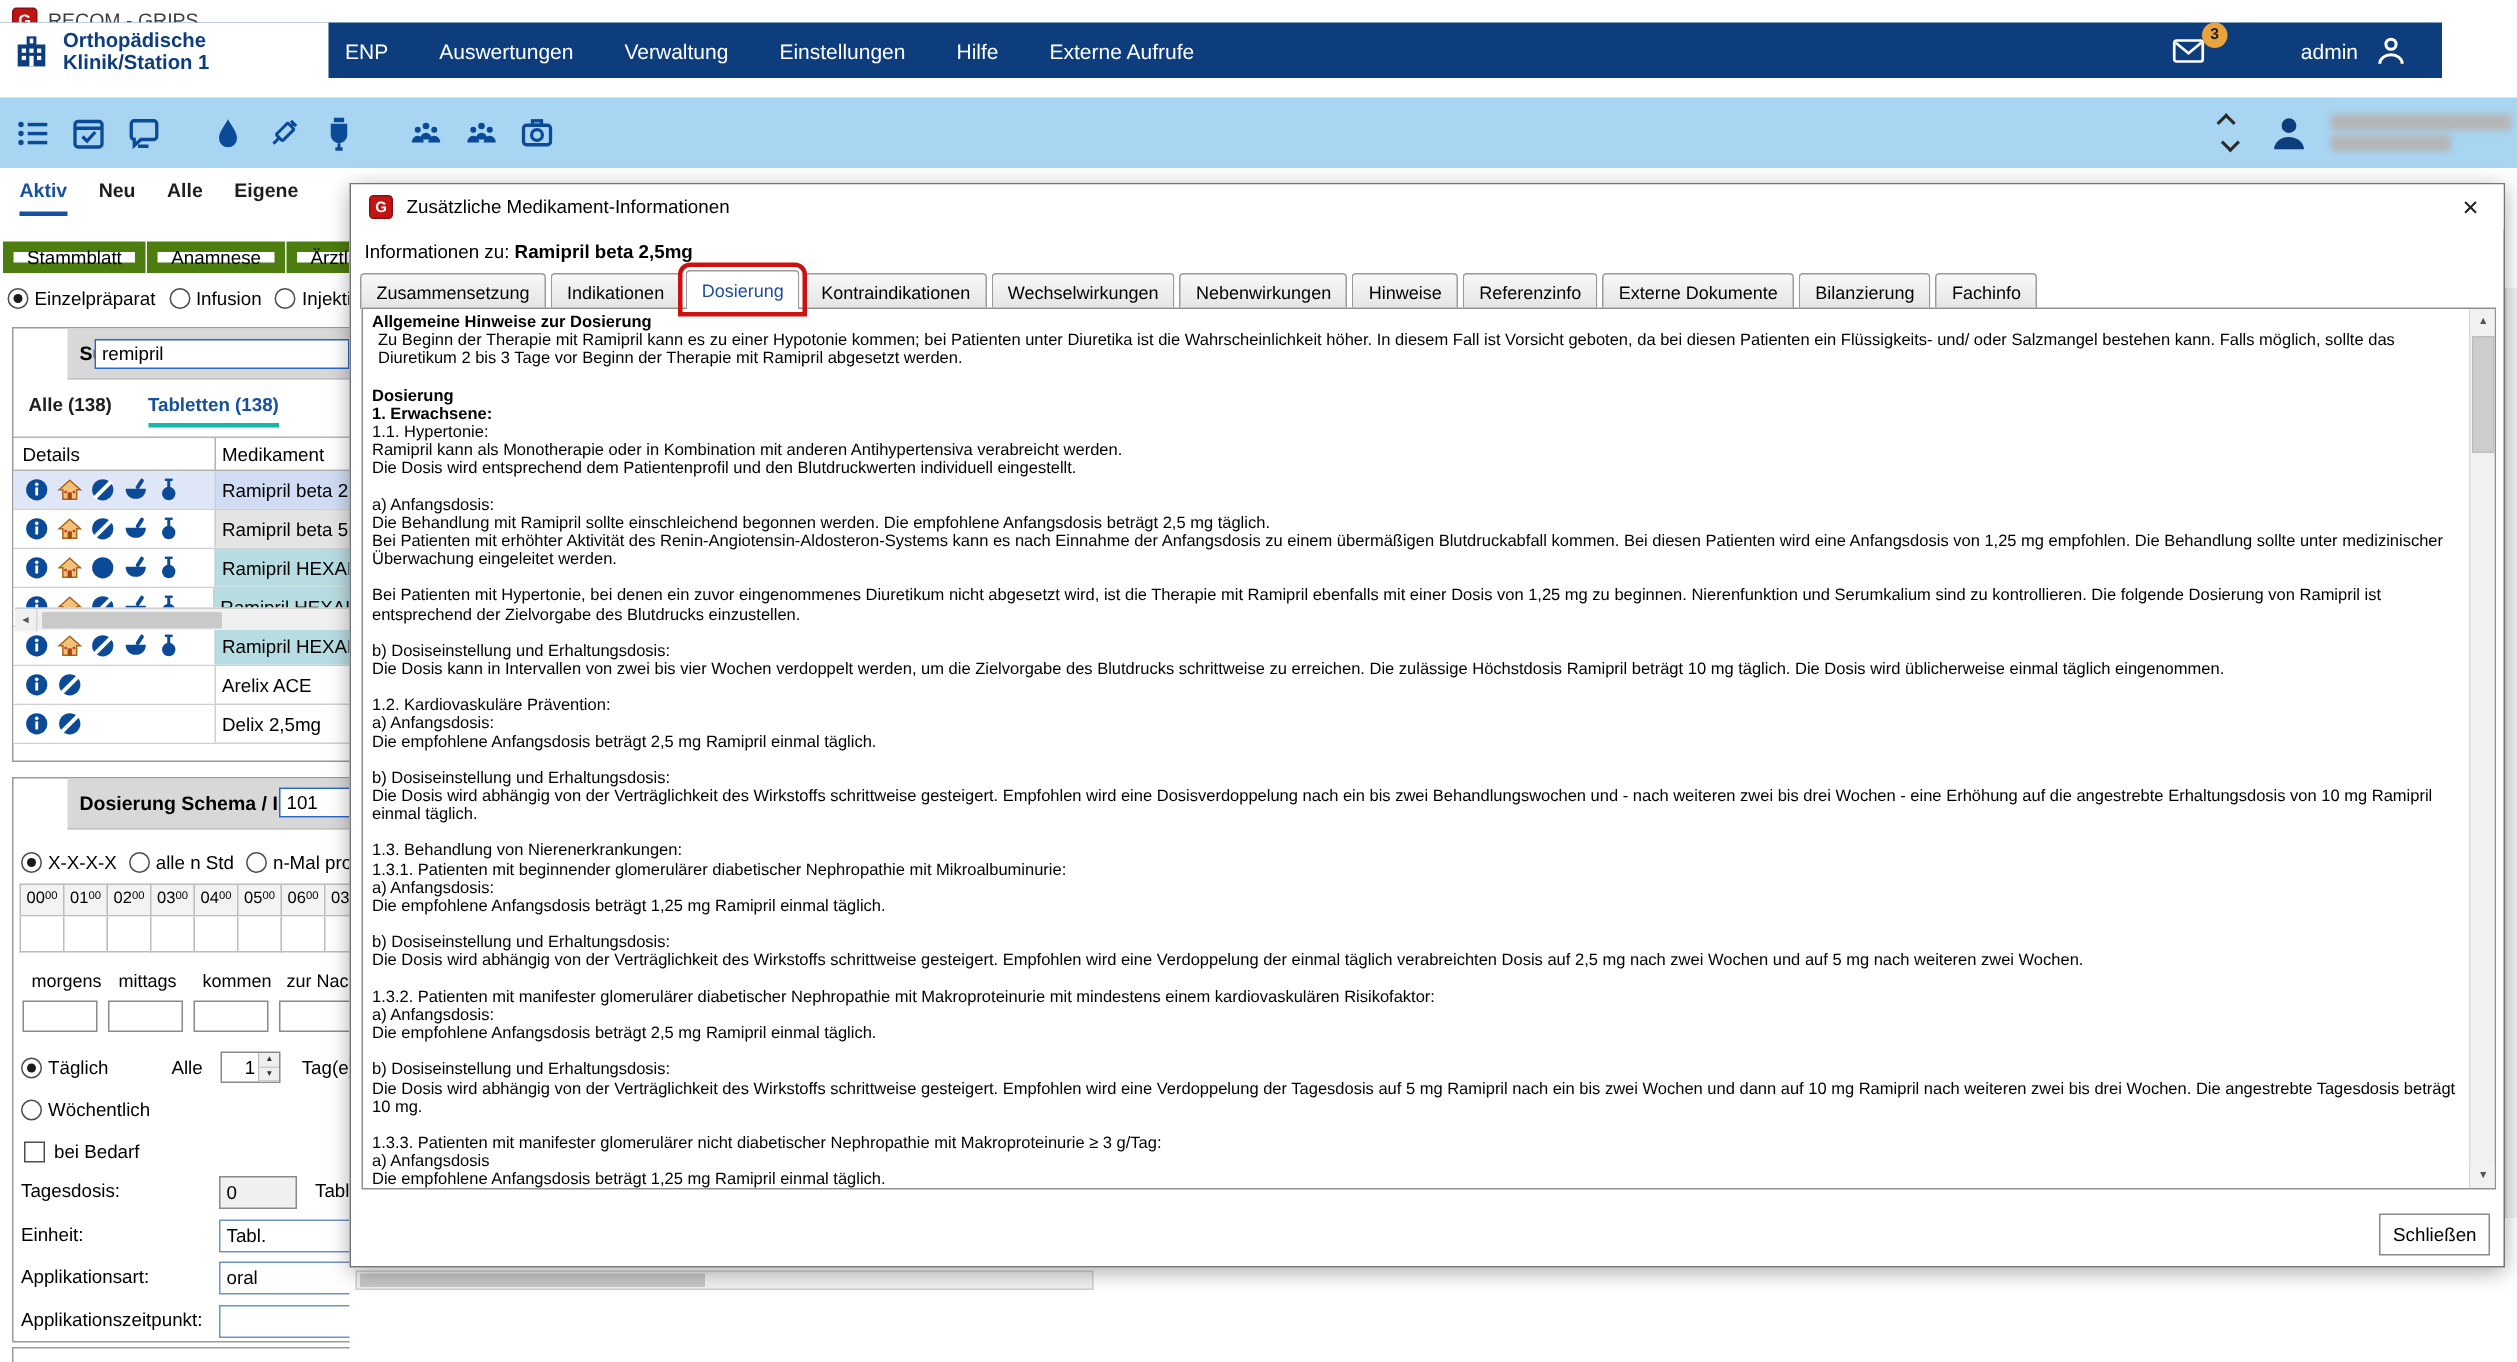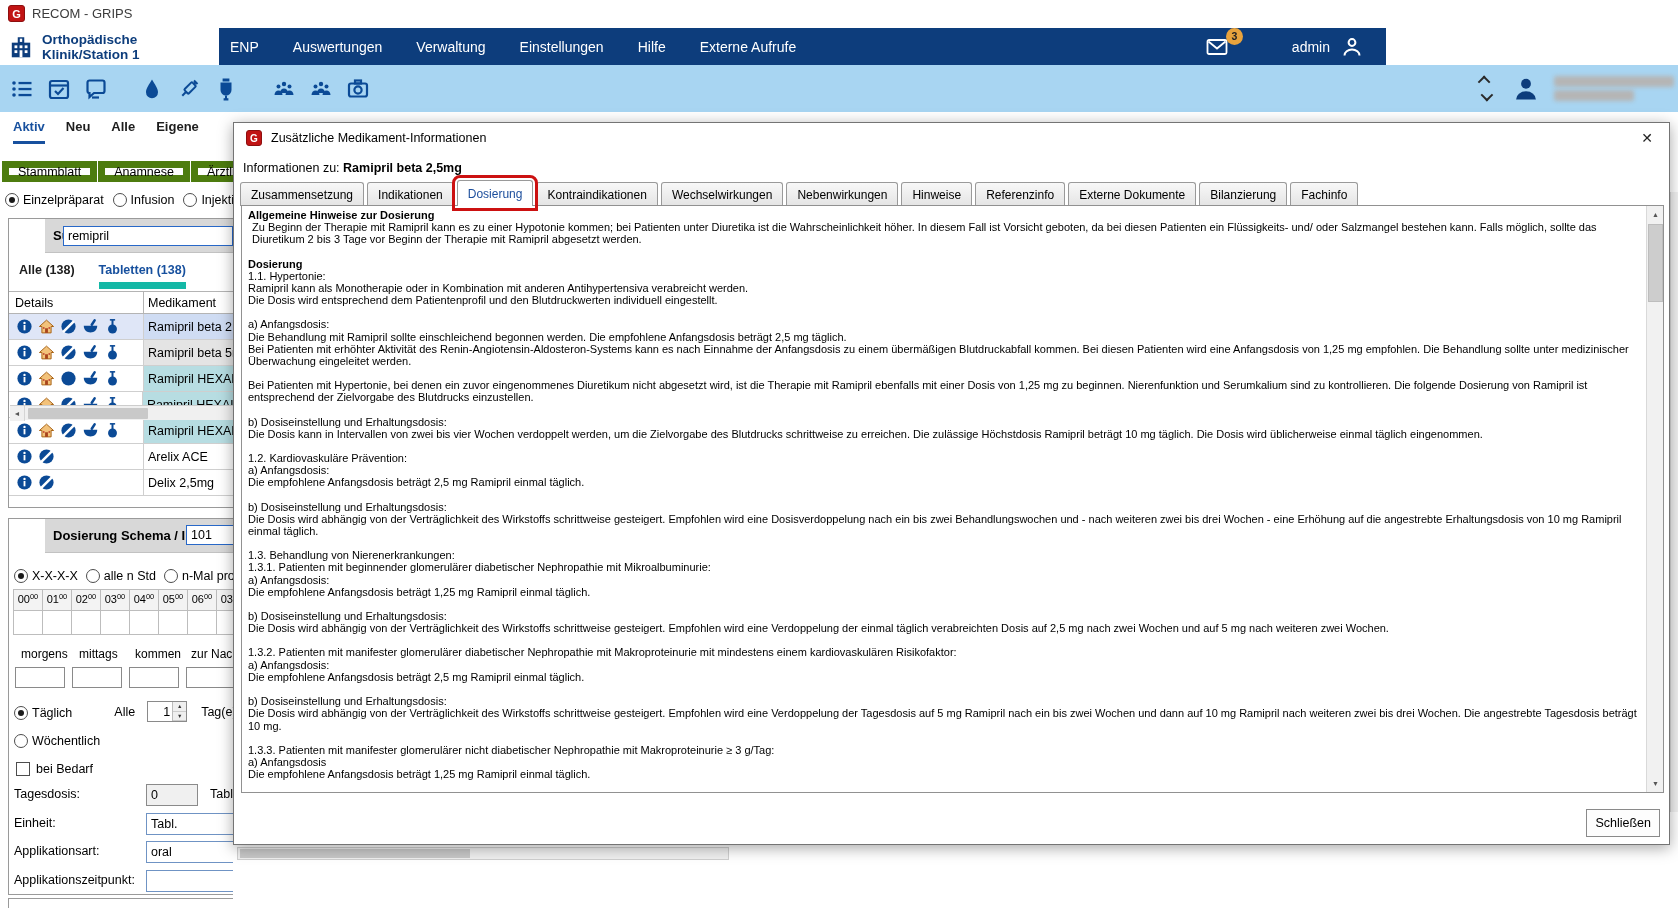--- a/index.html
+++ b/index.html
@@ -8,21 +8,21 @@
   .screen { position:relative; width:1678px; height:908px; background:#fff; }
 
   
   .titlebar { position:absolute; left:0; top:0; width:1678px; height:28px; background:#fff; }
   .applogo { position:absolute; left:8px; top:5px; width:17px; height:17px; background:#c11414;
              border:1px solid #8d0f0f; border-radius:3px; color:#fff; font-weight:bold; font-size:11px;
              display:flex; align-items:center; justify-content:center; }
   .wintitle { position:absolute; left:32px; top:6px; font-size:13px; color:#3c3c3c; }
 
   
-  .navbar { position:absolute; left:0; top:28px; width:1386px; height:37px; background:#0d3d7c; }
+  .navbar { position:absolute; left:0; top:15px; width:1628px; height:37px; background:#0d3d7c; }
   .station { position:absolute; left:0; top:0; height:37px; width:219px; background:#fff;
              display:flex; align-items:center; gap:8px; padding-left:8px; }
   .station-label { color:#0d3d7c; font-weight:bold; font-size:13.5px; }
   .navitems { position:absolute; left:230px; top:0; height:37px; display:flex; align-items:center; gap:34px; }
   .navitem { color:#fff; font-size:14px; cursor:default; }
   .nav-right { position:absolute; right:22px; top:0; height:37px; display:flex; align-items:center; gap:58px; }
   .mailwrap { position:relative; width:30px; height:24px; }
   .badge { position:absolute; right:-9px; top:-7px; min-width:17px; height:17px; background:#e8a33d;
            border-radius:50%; color:#222; font-size:10.5px; font-weight:bold;
            display:flex; align-items:center; justify-content:center; }
@@ -65,21 +65,21 @@
   .groupbox { position:absolute; left:8px; width:260px; border:1px solid #9a9a9a; background:#fff;padding-left:36px; }
   .search-box { top:106px; height:290px; }
   .gb-head { height:34px; background:#d8d8d8; border-bottom:1px solid #c2c2c2;
              display:flex; align-items:center; }
   .gb-head .lbl { font-size:13px; font-weight:bold; margin-left:8px; white-space:nowrap; }
   input.tx { border:1px solid #2868c8; height:20px; font-size:12.5px; padding:0 4px;
              font-family:"Liberation Sans", sans-serif; background:#fff; }
   .search-input { position:absolute; left:54px; top:7px; width:170px; }
   .result-tabs { position:absolute; left:10px; top:44px; display:flex; gap:24px;justify-content:space-between; }
   .rtab { font-size:12.5px; font-weight:bold; padding-bottom:5px; color:#1d1d1d; }
-  .rtab.active { color:#17509e; border-bottom:7px solid #14b8a6; }
+  .rtab.active { color:#17509e; border-bottom:3px solid #14b8a6; }
   .med-table { position:absolute; left:0px; top:72px; width:259px; height:208px; border-top:1px solid #b4b4b4; }
   .th-row { height:22px; border-bottom:1px solid #b4b4b4; font-size:12.5px; display:flex; align-items:center; }
   .th-details { width:134px; padding-left:6px; }
   .th-med { padding-left:4px; border-left:1px solid #b4b4b4; height:22px; display:flex; align-items:center; flex:1; }
   .mrow { height:26px; display:flex; border-bottom:1px solid #cfcfcf; }
   .mrow .cell-ico { width:134px; display:flex; align-items:center; gap:5px; padding-left:7px; background:#fff; }
   .mrow .cell-name { flex:1; display:flex; align-items:center; font-size:12.5px; padding-left:4px;
                      border-left:1px solid #cfcfcf; white-space:nowrap; }
   .mrow.sel .cell-ico { background:#dfe6f7; }
   .mrow.sel .cell-name { background:#cfdcf3; }
@@ -670,20 +670,21 @@
         <span class="dtab">Referenzinfo</span>
         <span class="dtab">Externe Dokumente</span>
         <span class="dtab">Bilanzierung</span>
         <span class="dtab">Fachinfo</span>
       </div>
       <div class="dlg-body">
         <div class="dlg-text">
           <div class="cpar b">Allgemeine Hinweise zur Dosierung</div>
           <div class="cpar ind">Zu Beginn der Therapie mit Ramipril kann es zu einer Hypotonie kommen; bei Patienten unter Diuretika ist die Wahrscheinlichkeit höher. In diesem Fall ist Vorsicht geboten, da bei diesen Patienten ein Flüssigkeits- und/ oder Salzmangel bestehen kann. Falls möglich, sollte das Diuretikum 2 bis 3 Tage vor Beginn der Therapie mit Ramipril abgesetzt werden.</div>
           <div class="cpar b g">Dosierung</div>
+          <div class="cpar b">1. Erwachsene:</div>
           <div class="cpar">1.1. Hypertonie:</div>
           <div class="cpar">Ramipril kann als Monotherapie oder in Kombination mit anderen Antihypertensiva verabreicht werden.</div>
           <div class="cpar">Die Dosis wird entsprechend dem Patientenprofil und den Blutdruckwerten individuell eingestellt.</div>
           <div class="cpar g">a) Anfangsdosis:</div>
           <div class="cpar">Die Behandlung mit Ramipril sollte einschleichend begonnen werden. Die empfohlene Anfangsdosis beträgt 2,5 mg täglich.</div>
           <div class="cpar">Bei Patienten mit erhöhter Aktivität des Renin-Angiotensin-Aldosteron-Systems kann es nach Einnahme der Anfangsdosis zu einem übermäßigen Blutdruckabfall kommen. Bei diesen Patienten wird eine Anfangsdosis von 1,25 mg empfohlen. Die Behandlung sollte unter medizinischer Überwachung eingeleitet werden.</div>
           <div class="cpar g">Bei Patienten mit Hypertonie, bei denen ein zuvor eingenommenes Diuretikum nicht abgesetzt wird, ist die Therapie mit Ramipril ebenfalls mit einer Dosis von 1,25 mg zu beginnen. Nierenfunktion und Serumkalium sind zu kontrollieren. Die folgende Dosierung von Ramipril ist entsprechend der Zielvorgabe des Blutdrucks einzustellen.</div>
           <div class="cpar g">b) Dosiseinstellung und Erhaltungsdosis:</div>
           <div class="cpar">Die Dosis kann in Intervallen von zwei bis vier Wochen verdoppelt werden, um die Zielvorgabe des Blutdrucks schrittweise zu erreichen. Die zulässige Höchstdosis Ramipril beträgt 10 mg täglich. Die Dosis wird üblicherweise einmal täglich eingenommen.</div>
           <div class="cpar g">1.2. Kardiovaskuläre Prävention:</div>

